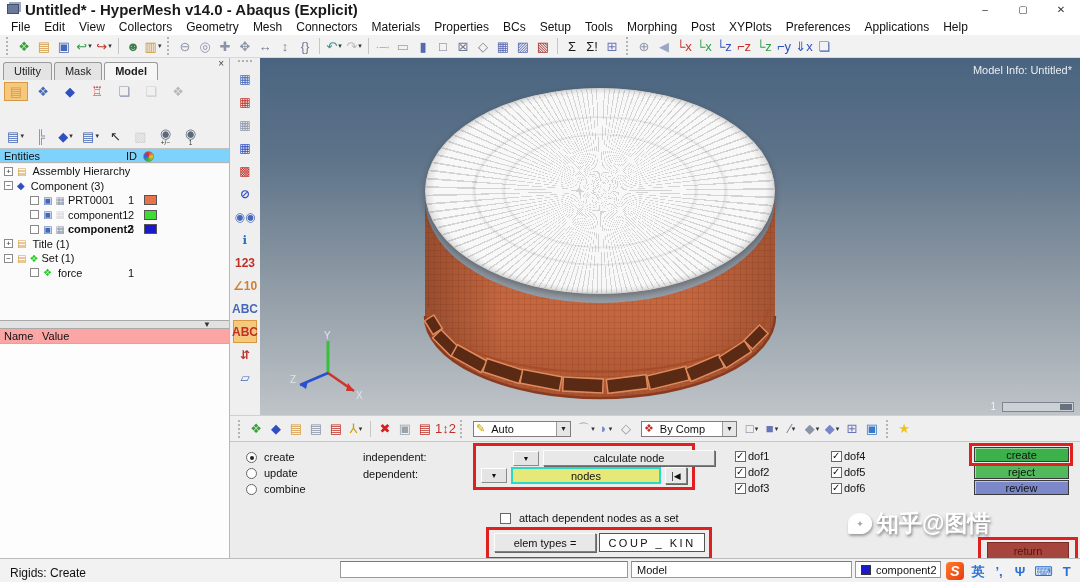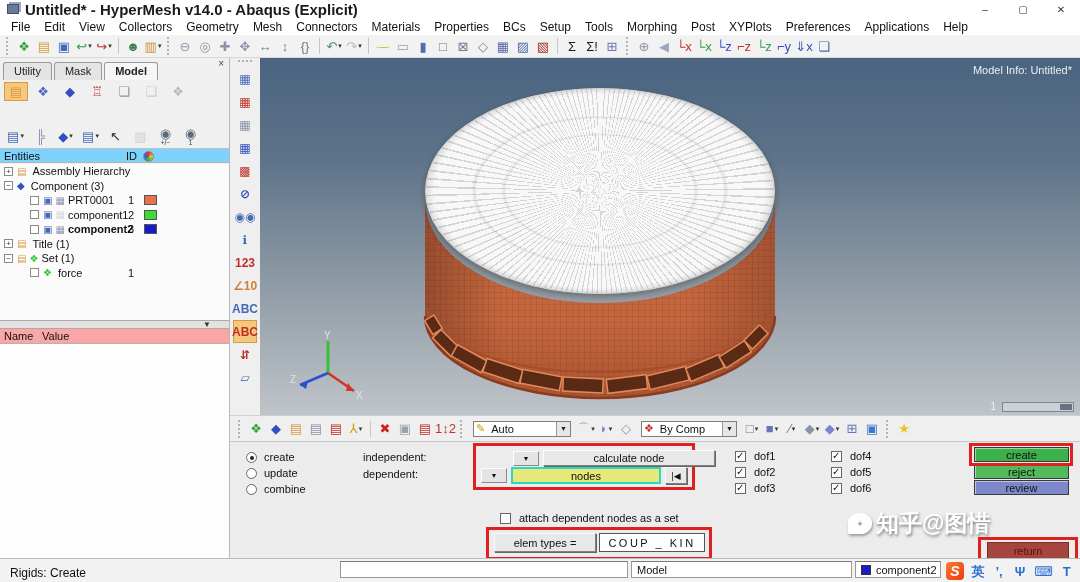--- a/index.html
+++ b/index.html
@@ -99,21 +99,21 @@
   .dep-labels { position:absolute; left:120px; top:9px; font-size:11px;margin-left:13px; }
   .dep-labels div { height:16.5px; }
   .redbox { border:3px solid #e01f1f; position:absolute; }
   .redbox-selector { left:243px; top:1px; width:222px; height:47px; background:#ececec; }
   .sel-row { position:absolute; display:flex; gap:4px; align-items:center; }
   .combo-btn { width:26px; height:15px; background:#e4e4e4; border:1px solid #8a8a8a; border-top-color:#fff; border-left-color:#fff; display:flex; align-items:center; justify-content:center; font-size:7px; color:#111; }
   .btn3d { background:#e8e8e8; border:1px solid #808080; border-top-color:#fcfcfc; border-left-color:#fcfcfc; box-shadow:1px 1px 0 #666; font-size:11px; display:flex; align-items:center; justify-content:center; }
   .nodes-input { width:150px; height:17px; background:#e6e878; border:2px solid #2bd8c6; display:flex; align-items:center; justify-content:center; font-size:11px; }
   .reset-btn { width:22px; height:17px; font-size:9px; }
   .dofs { position:absolute; left:505px; top:6px; display:grid; grid-template-rows:repeat(3,16px); grid-auto-flow:column; grid-auto-columns:96px; }
-  .cb { display:flex; align-items:center; gap:8px; font-size:11px; }
+  .cb { display:flex; align-items:center; gap:2px; font-size:11px; }
   .cbox { width:11px; height:11px; background:#fff; border:1px solid #666; position:relative; font-size:10px; line-height:10px; text-align:center; color:#111; flex:none; }
   .cbox[data-checked="true"]::after { content:"✓"; position:absolute; left:0px; top:-1px; }
   .action-btn { position:absolute; left:744px; width:95px; height:15px; border:1px solid #3a3a3a; font-size:11px; display:flex; align-items:center; justify-content:center; box-shadow:inset 1px 1px 0 rgba(255,255,255,.5); }
   .btn-create { top:5px; background:#3cb04a; }
   .btn-reject { top:22px; background:#52ba5c; }
   .btn-review { top:38px; background:#7d88cb; }
   .redbox-create { left:739px; top:1px; width:104px; height:23px; }
   .attach-row { position:absolute; left:270px; top:70px; display:flex; align-items:center; gap:8px; font-size:11px; }
   .redbox-elem { left:256px; top:85px; width:226px; height:33px; }
   .elem-row { position:absolute; left:264px; top:91px; display:flex; gap:3px; align-items:center; }

